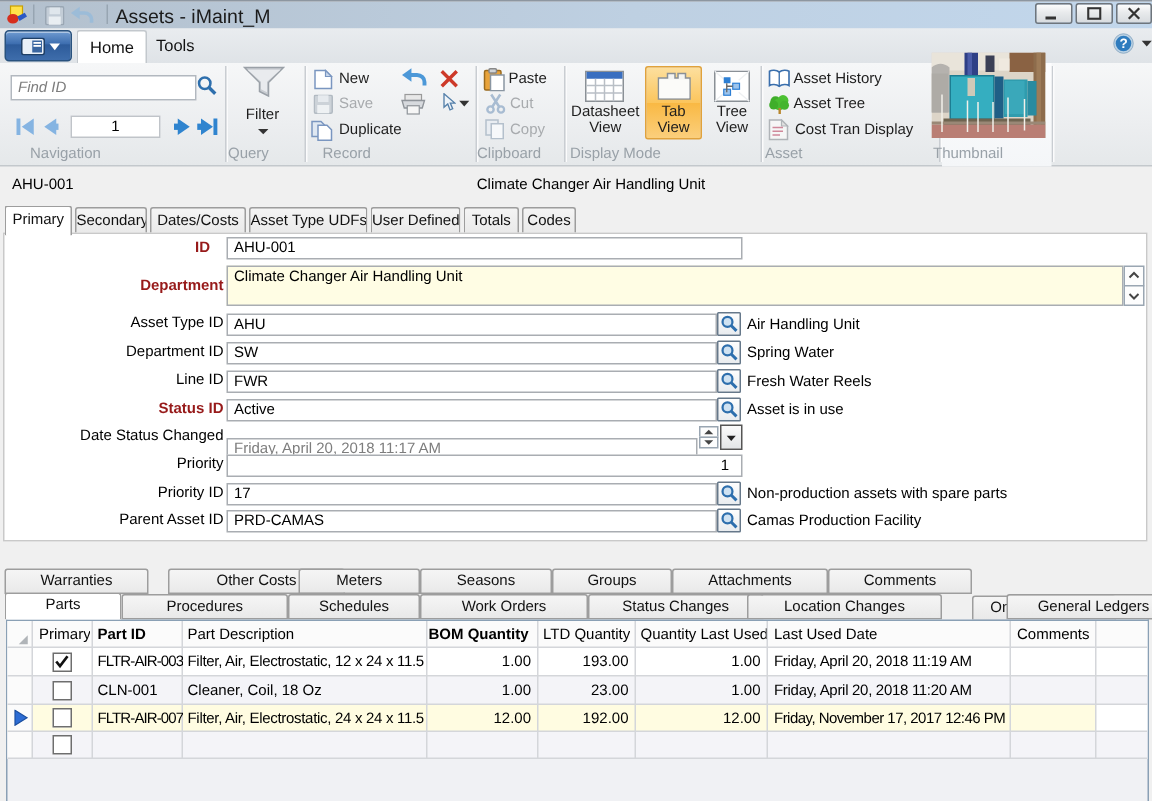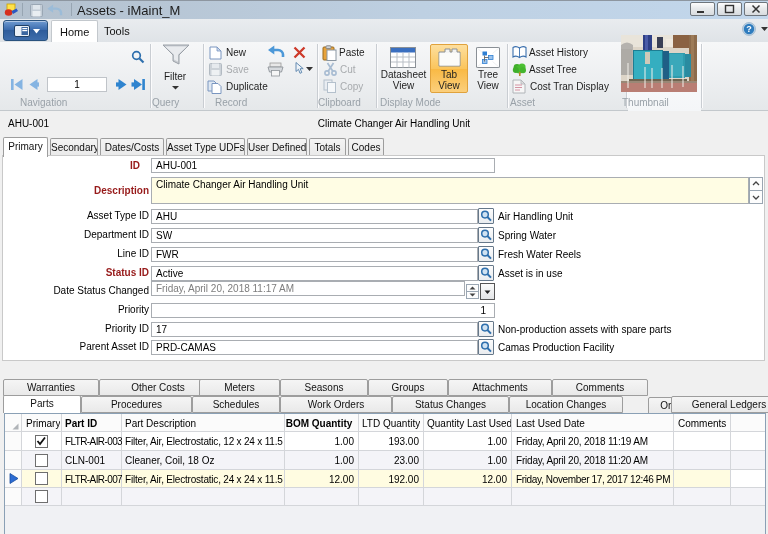--- a/index.html
+++ b/index.html
@@ -96,20 +96,21 @@
   <div class="gsep abs" style="left:626px;top:44px"></div>
   <div class="gsep abs" style="left:701px;top:44px"></div>
   <div class="glabel abs" style="left:20px;width:115px;top:97px">Navigation</div>
   <div class="glabel abs" style="left:152px;width:50px;top:97px">Query</div>
   <div class="glabel abs" style="left:215px;width:90px;top:97px">Record</div>
   <div class="glabel abs" style="left:318px;width:57px;top:97px">Clipboard</div>
   <div class="glabel abs" style="left:380px;width:125px;top:97px">Display Mode</div>
   <div class="glabel abs" style="left:510px;width:100px;top:97px">Asset</div>
   <div class="glabel abs" style="left:622px;width:78px;top:97px">Thumbnail</div>
 
+  <div id="findbox" class="abs">Find ID</div>
   <div id="navbox" class="abs">1</div>
 
   <svg class="abs" style="left:4px;top:3px" width="14" height="14" viewBox="0 0 14 14">
     <rect x="3" y="1" width="8" height="8" fill="#ffe24a" stroke="#c8a000" stroke-width="0.8"></rect>
     <ellipse cx="4.6" cy="9.5" rx="3.8" ry="3.2" fill="#d62e1d"></ellipse>
     <path d="M7.5 8 l5-2.5 1.5 2.5-5 3z" fill="#2b58c4"></path>
   </svg>
   <svg class="abs" style="left:30px;top:4px" width="13" height="13" viewBox="0 0 13 13">
     <rect x="0.5" y="0.5" width="12" height="12" rx="1" fill="#c3cdd7" stroke="#9aa7b4"></rect>
     <rect x="3" y="1" width="7" height="4.5" fill="#dfe6ec"></rect>
@@ -299,21 +300,21 @@
   <div class="ftab abs" style="left:100px;width:64px">Dates/Costs</div>
   <div class="ftab abs" style="left:166px;width:79px">Asset Type UDFs</div>
   <div class="ftab abs" style="left:247px;width:60px">User Defined</div>
   <div class="ftab abs" style="left:309px;width:37px">Totals</div>
   <div class="ftab abs" style="left:348px;width:36px">Codes</div>
 
   <div id="form" class="abs"></div>
   <div id="formitems">
     <div class="flabel red" style="left:-6px;top:160px">ID</div>
     <div class="ffield" style="left:151px;top:158px;width:344px;height:15px">AHU-001</div>
-    <div class="flabel red" style="left:3px;top:185px">Description</div>
+    <div class="flabel red" style="left:3px;top:185px">Department</div>
     <div class="ffield" style="left:151px;top:177px;width:598px;height:27px;background:#fffde4">Climate Changer Air Handling Unit</div>
     <div class="abs" style="left:749px;top:177px;width:14px;height:14px;border:1px solid #9aa6b2;background:#fdfdfd"><svg width="12" height="12">
           <path d="M3 7 l3-3 3 3" stroke="#444" stroke-width="1.3" fill="none"></path>
         </svg></div>
     <div class="abs" style="left:749px;top:190px;width:14px;height:14px;border:1px solid #9aa6b2;background:#fdfdfd"><svg width="12" height="12">
           <path d="M3 5 l3 3 3-3" stroke="#444" stroke-width="1.3" fill="none"></path>
         </svg></div>
 
     <div class="flabel" style="left:3px;top:210px">Asset Type ID</div>
     <div class="ffield" style="left:151px;top:209px;width:327px;height:15px">AHU</div>
@@ -349,21 +350,21 @@
     <div class="ffield" style="left:151px;top:266px;width:327px;height:15px">Active</div>
     <div class="lookup" style="left:478px;top:265px">
         <svg width="14" height="14" viewBox="0 0 14 14" style="display:block;margin:0 auto">
           <circle cx="6" cy="5.6" r="3.3" fill="#cfe2f2" stroke="#2e6fad" stroke-width="1.5"></circle>
           <path d="M8.4 8 L12 11.6" stroke="#2e6fad" stroke-width="2"></path>
         </svg>
       </div>
     <div class="fdesc" style="left:498px;top:268px">Asset is in use</div>
 
     <div class="flabel" style="left:3px;top:285px">Date Status Changed</div>
-    <div class="ffield" style="left:151px;top:281px;width:314px;height:15px;color:#7d7d7d">Friday, April 20, 2018 11:17 AM</div>
+    <div class="ffield" style="left:151px;top:292px;width:314px;height:15px;color:#7d7d7d">Friday, April 20, 2018 11:17 AM</div>
     <div class="abs" style="left:466px;top:284px;width:13px;height:8px;border:1px solid #9aa6b2;background:#fdfdfd">
         <svg width="11" height="6" style="display:block">
           <polygon points="5.5,1.5 8.5,4.5 2.5,4.5" fill="#444"></polygon>
         </svg>
       </div>
     <div class="abs" style="left:466px;top:291px;width:13px;height:8px;border:1px solid #9aa6b2;background:#fdfdfd">
         <svg width="11" height="6" style="display:block">
           <polygon points="2.5,1.5 8.5,1.5 5.5,4.5" fill="#444"></polygon>
         </svg>
       </div>
@@ -392,35 +393,35 @@
         <svg width="14" height="14" viewBox="0 0 14 14" style="display:block;margin:0 auto">
           <circle cx="6" cy="5.6" r="3.3" fill="#cfe2f2" stroke="#2e6fad" stroke-width="1.5"></circle>
           <path d="M8.4 8 L12 11.6" stroke="#2e6fad" stroke-width="2"></path>
         </svg>
       </div>
     <div class="fdesc" style="left:498px;top:342px">Camas Production Facility</div>
   </div>
 
   <div id="btr1">
     <div class="btab" style="left:3px;top:379px;width:96px">Warranties</div>
-    <div class="btab" style="left:99px;top:379px;width:118px">Other Costs</div>
+    <div class="btab" style="left:112px;top:379px;width:118px">Other Costs</div>
     <div class="btab" style="left:199px;top:379px;width:81px">Meters</div>
     <div class="btab" style="left:280px;top:379px;width:88px">Seasons</div>
     <div class="btab" style="left:368px;top:379px;width:80px">Groups</div>
     <div class="btab" style="left:448px;top:379px;width:104px">Attachments</div>
     <div class="btab" style="left:552px;top:379px;width:96px">Comments</div>
     <div class="btab" style="left:648px;top:397px;width:96px">One Time Costs</div>
   </div>
   <div id="btr2">
     <div class="btab on" style="left:3px;top:395px;width:78px;height:18px">Parts</div>
     <div class="btab" style="left:81px;top:396px;width:111px">Procedures</div>
     <div class="btab" style="left:192px;top:396px;width:88px">Schedules</div>
     <div class="btab" style="left:280px;top:396px;width:112px">Work Orders</div>
     <div class="btab" style="left:392px;top:396px;width:117px">Status Changes</div>
-    <div class="btab" style="left:509px;top:396px;width:114px">Location Changes</div>
+    <div class="btab" style="left:498px;top:396px;width:130px">Location Changes</div>
     <div class="btab" style="left:671px;top:396px;width:116px">General Ledgers</div>
   </div>
 
   <div id="grid" class="abs"></div>
   <div id="gridcells">
 
     <div class="abs" style="left:5px;top:414px;width:760px;height:18px;background:#fbfbfb"></div>
     <div class="abs" style="left:5px;top:432px;width:760px;height:19px;background:#ffffff"></div>
     <div class="abs" style="left:5px;top:451px;width:760px;height:19px;background:#f4f4f8"></div>
     <div class="abs" style="left:5px;top:470px;width:725px;height:18px;background:#fffce1"></div>

